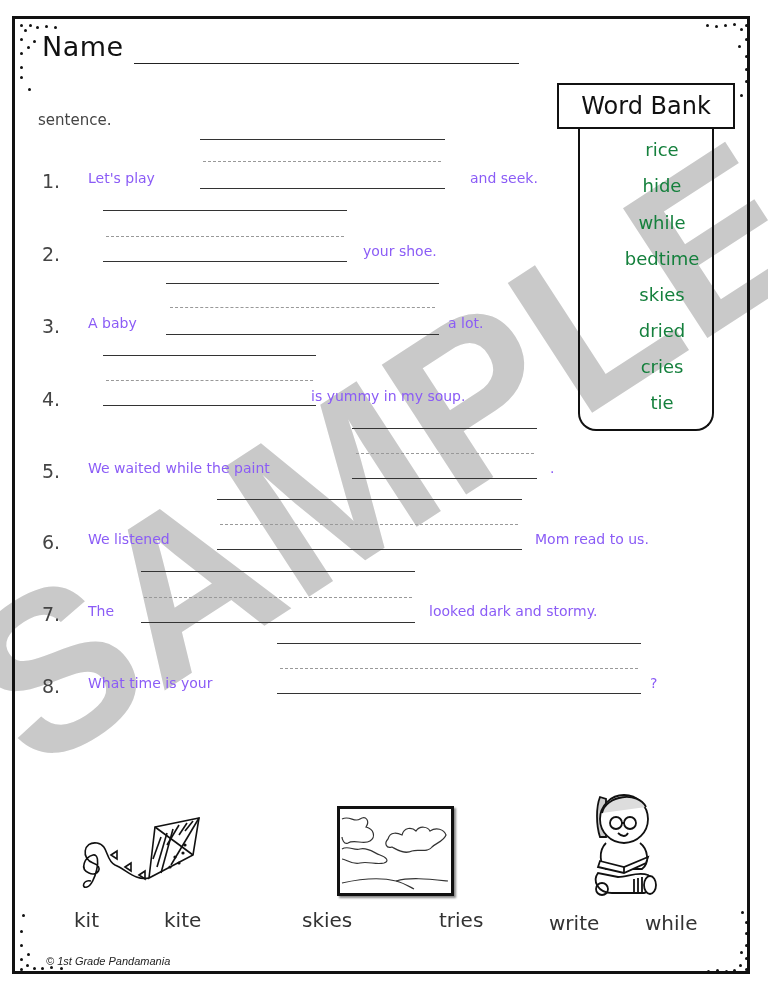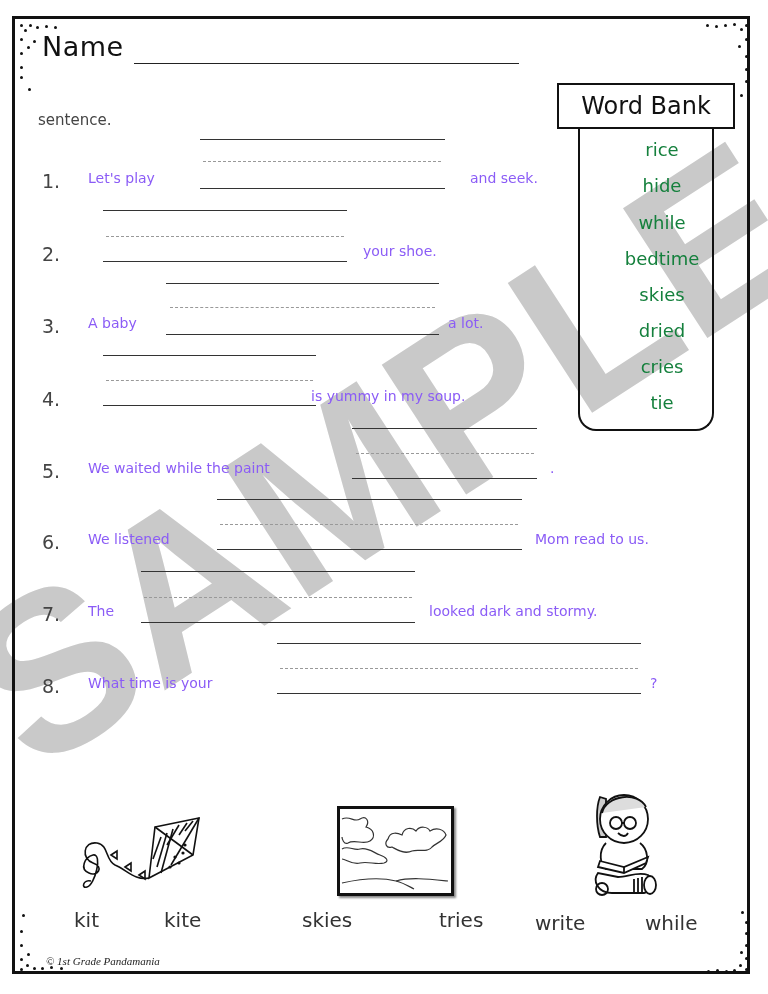--- a/index.html
+++ b/index.html
@@ -23,21 +23,21 @@
   .wb-word { position: absolute; left: 16px; width: 100%; text-align: center; font-size: 18px; color: #15803d; }
   .num { left: 42px; font-size: 19px; color: #444; }
   .txt { font-size: 14px; color: #8b5cf6; }
   .ln-solid { position: absolute; border-top: 1.5px solid #333; height: 0; }
   .ln-dash { position: absolute; border-top: 1px dashed #999; height: 0; }
   .watermark { position: absolute; left: 0; top: 0; width: 768px; height: 994px; z-index: 1; pointer-events: none; }
   .content { position: absolute; left: 0; top: 0; width: 628px; height: 994px; z-index: 2; }
   .pic-word { font-size: 20px; color: #333; }
   .dot { position: absolute; width: 3px; height: 3px; background: #111; border-radius: 50%; }
   .copyright { left: 46px; top: 955px; font-size: 11px; font-style: italic; color: #222;
-               font-family: Liberation Serif, serif; }
+               font-family: Liberation Sans, sans-serif; }
   .sky-box { left: 337px; top: 806px; width: 117px; height: 90px; border: 3px solid #111;
              box-sizing: border-box; background: #fff; box-shadow: 2px 2px 2px #888; }
 </style>
 </head>
 <body>
 
 <div class="page">
 
   <svg class="watermark" viewBox="0 0 768 994">
     <g transform="translate(395,470) rotate(-33)">
@@ -247,18 +247,18 @@
         <path d="M12 76 L36 82 L60 72 L58 78 L36 88 L10 82 Z" fill="#fff"></path>
         <path d="M36 82 L36 88"></path>
         <path d="M10 88 C4 96 10 108 24 108 L56 108 C66 106 68 96 60 90 C50 86 40 92 30 92 Z" fill="#fff"></path>
         <path d="M46 94 L46 108"></path>
           <path d="M50 93 L50 108"></path>
           <path d="M54 92 L54 108"></path>
         <ellipse cx="62" cy="100" rx="6" ry="9" fill="#fff"></ellipse>
         <ellipse cx="14" cy="104" rx="6" ry="6"></ellipse>
       </g>
     </svg>
-    <div class="abs pic-word" style="left:535px;top:911px">write</div>
+    <div class="abs pic-word" style="left:549px;top:911px">write</div>
     <div class="abs pic-word" style="left:645px;top:911px">while</div>
 
     <div class="abs copyright">© 1st Grade Pandamania</div>
   </div>
 </div>
 
 </body></html>

